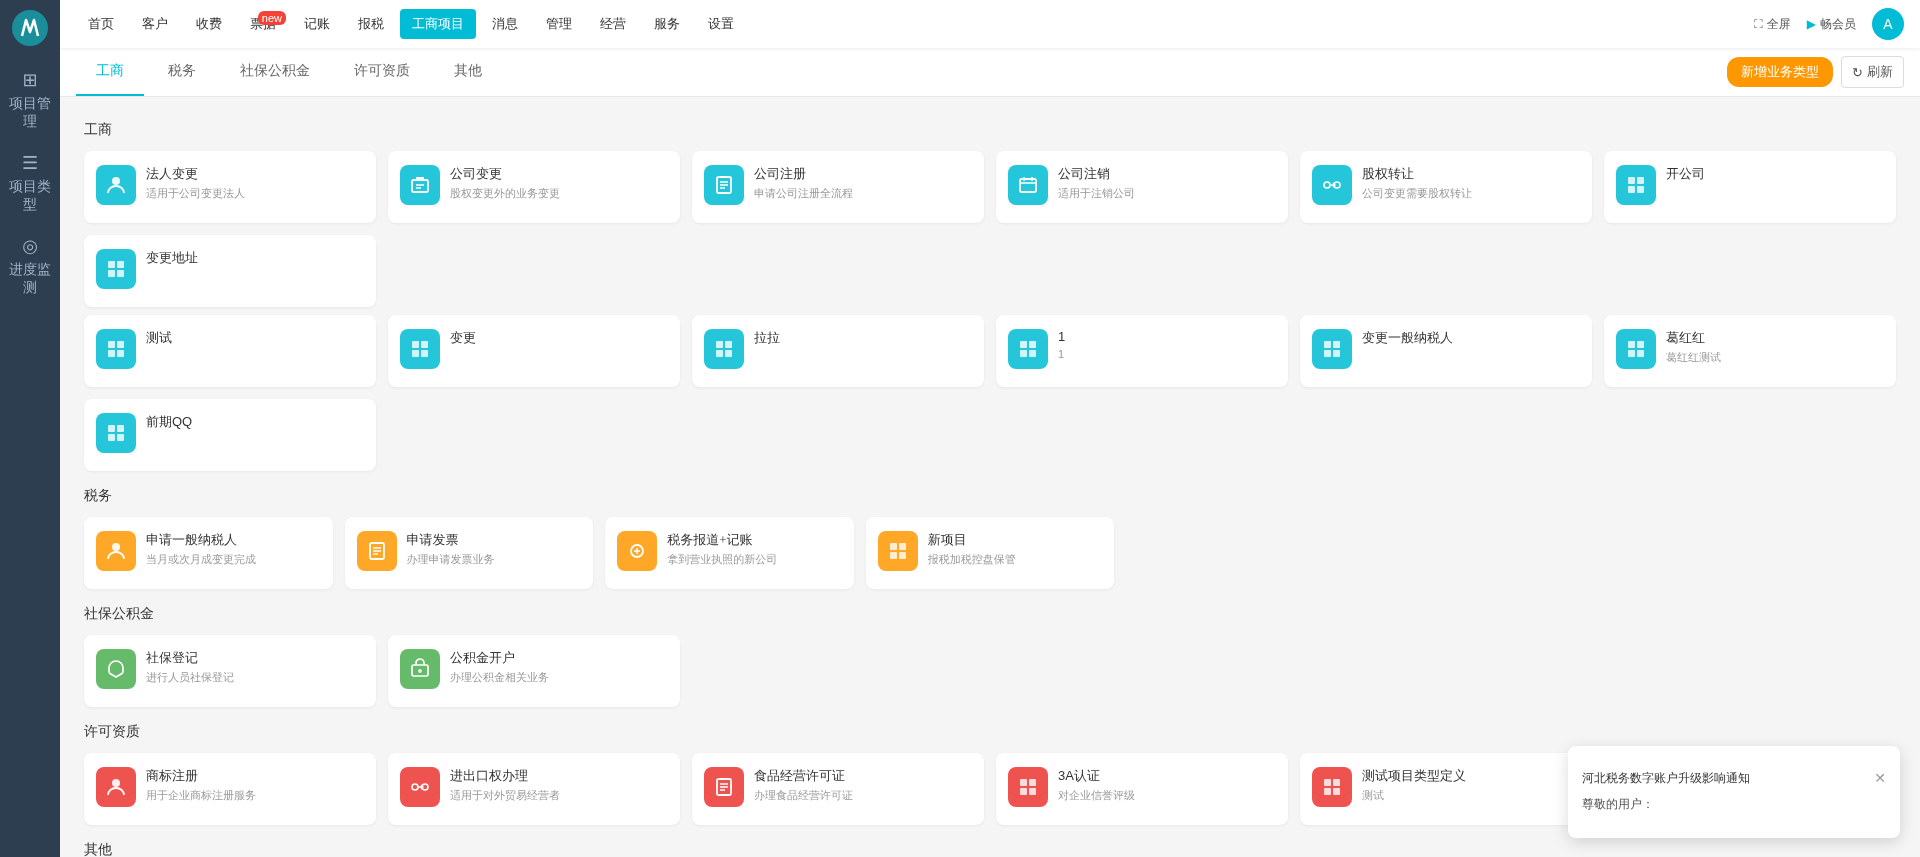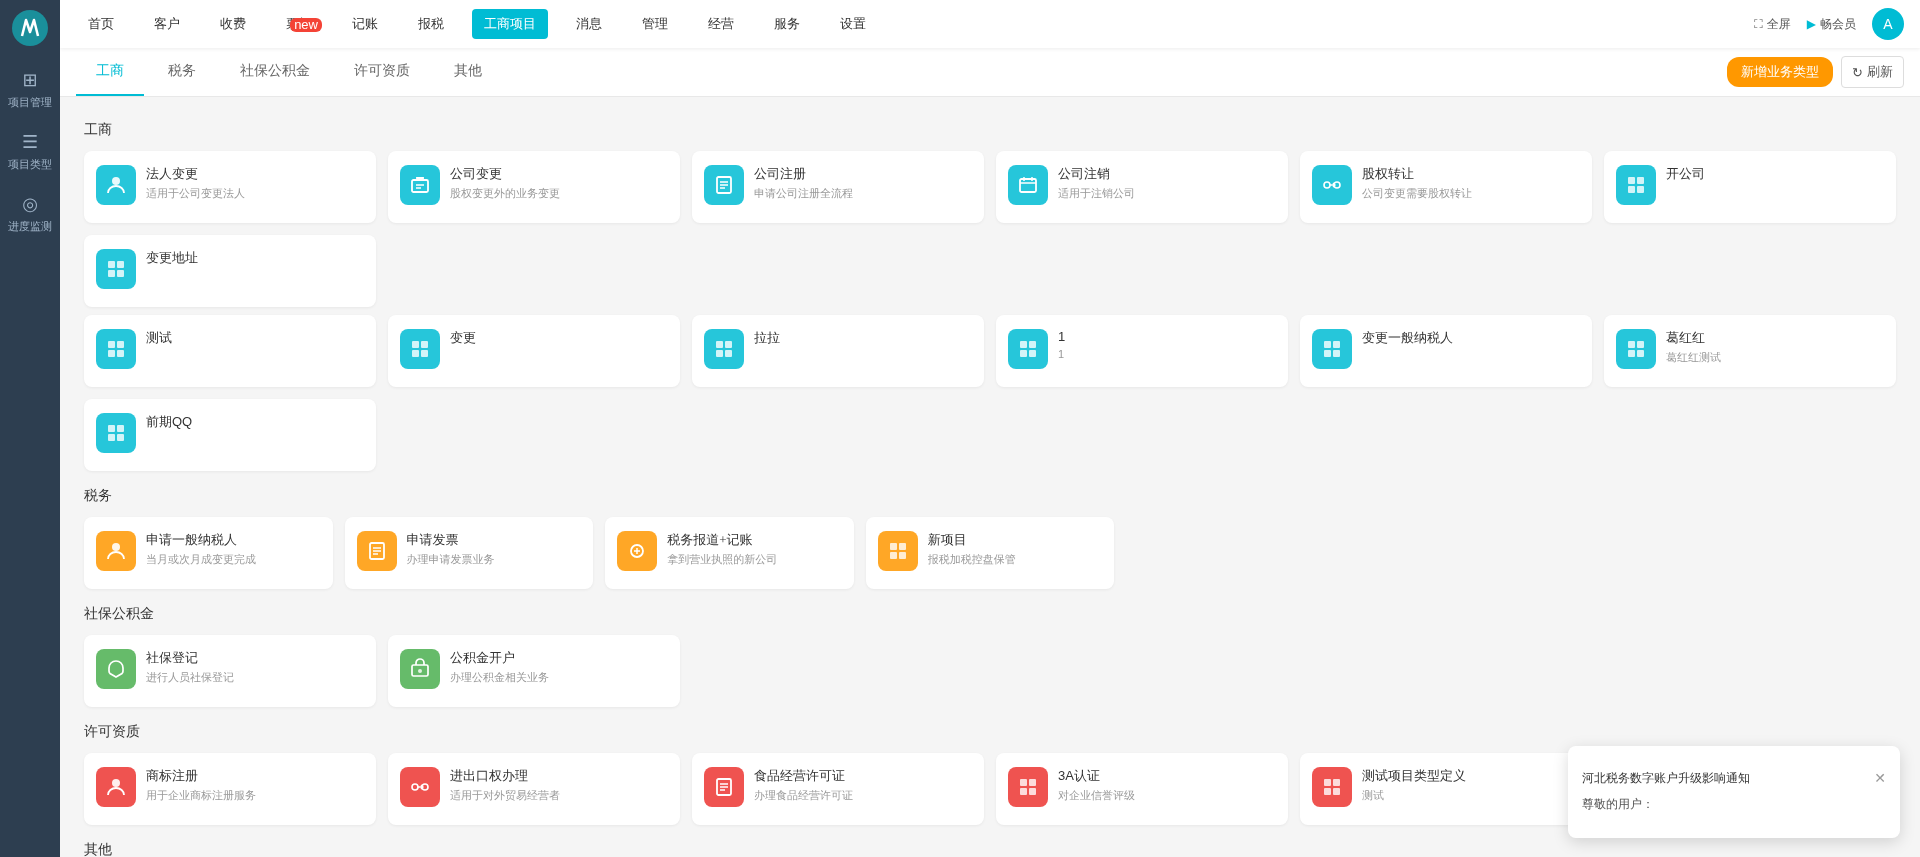--- a/index.html
+++ b/index.html
@@ -39,21 +39,21 @@
     }
     .sidebar-item .s-icon {
       width: 24px;
       height: 24px;
       display: flex;
       align-items: center;
       justify-content: center;
       margin-bottom: 3px;
       font-size: 18px;
     }
-    .sidebar-item .s-label { font-size: 11px; text-align: center; }
+    .sidebar-item .s-label { font-size: 14px; text-align: center; }
 
     
     .main-area {
       flex: 1;
       display: flex;
       flex-direction: column;
       overflow: hidden;
     }
 
     
@@ -63,21 +63,21 @@
       display: flex;
       align-items: center;
       padding: 0 16px;
       box-shadow: 0 1px 4px rgba(0,0,0,0.08);
       flex-shrink: 0;
       z-index: 10;
     }
     .topnav-items {
       display: flex;
       align-items: center;
-      gap: 16px;
+      gap: 4px;
       flex: 1;
     }
     .nav-item {
       padding: 6px 12px;
       cursor: pointer;
       color: #333;
       font-size: 13px;
       border-radius: 4px;
       position: relative;
     }
@@ -85,25 +85,24 @@
       background: #00bcd4;
       color: #fff;
       border-radius: 4px;
     }
     .nav-badge {
       position: absolute;
       top: 2px;
       right: 2px;
       background: #f44336;
       color: #fff;
-      font-size: 13px;
+      font-size: 11px;
       padding: 0 4px;
       border-radius: 6px;
       line-height: 14px;
-      margin-top: 7px;
     }
     .topnav-right {
       display: flex;
       align-items: center;
       gap: 16px;
     }
     .topnav-right-btn {
       display: flex;
       align-items: center;
       gap: 4px;

